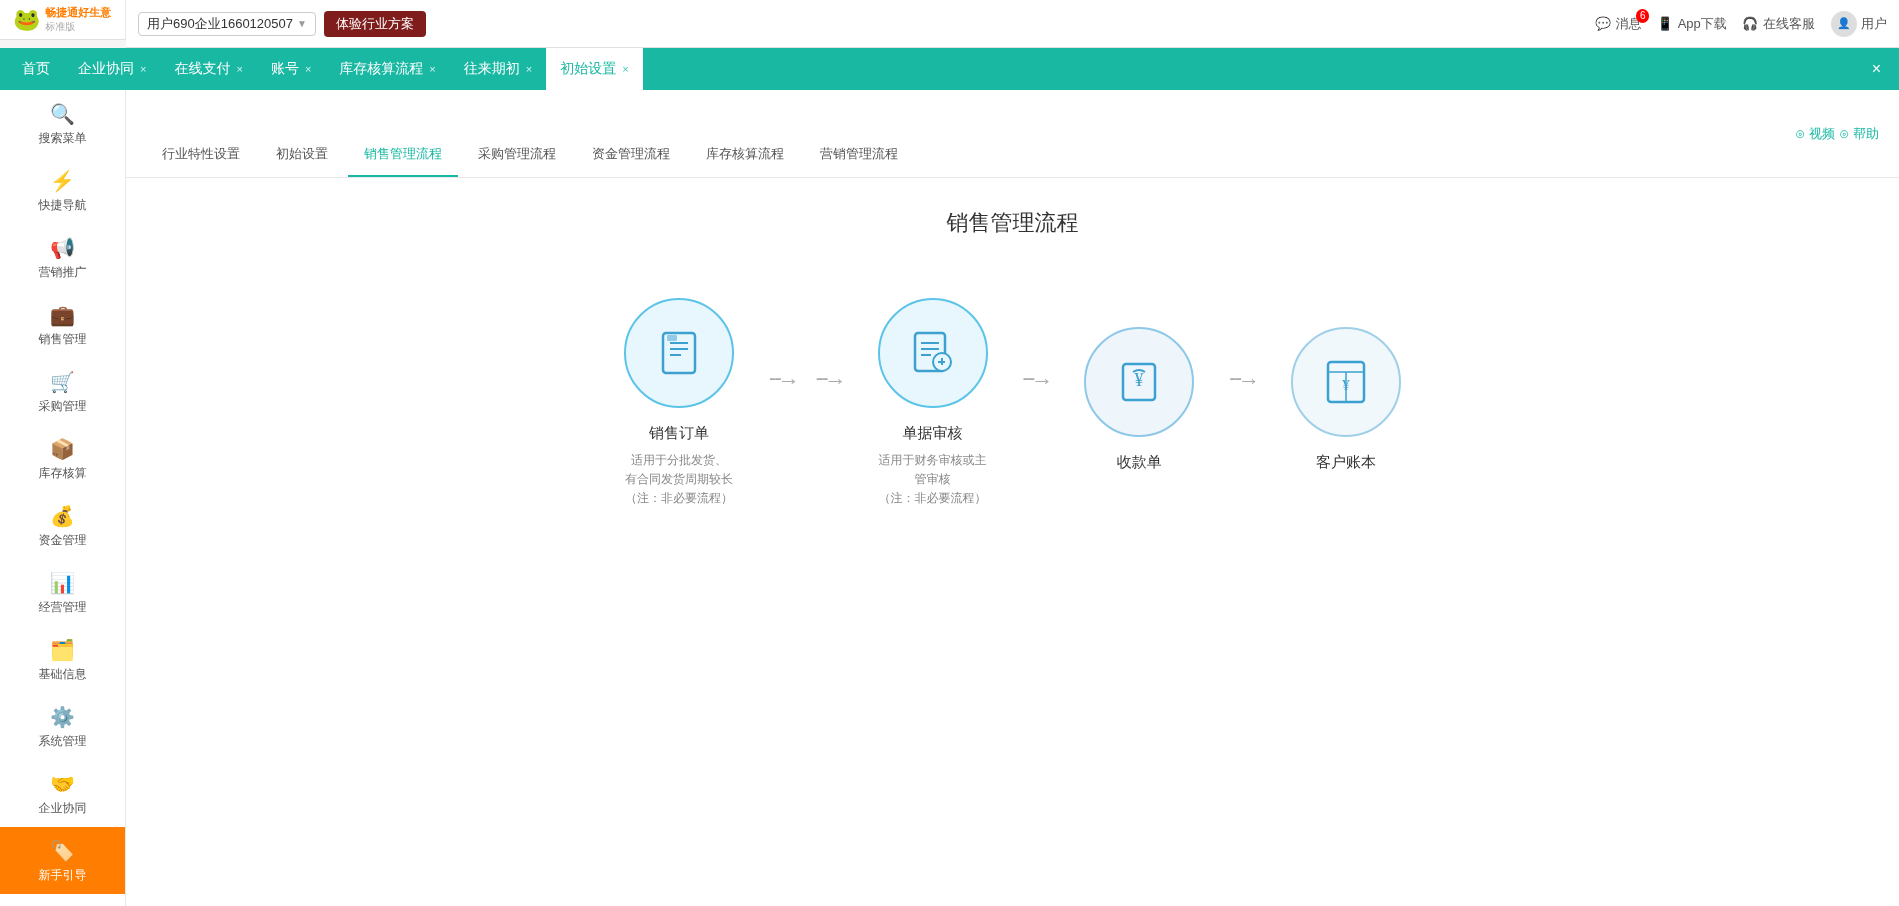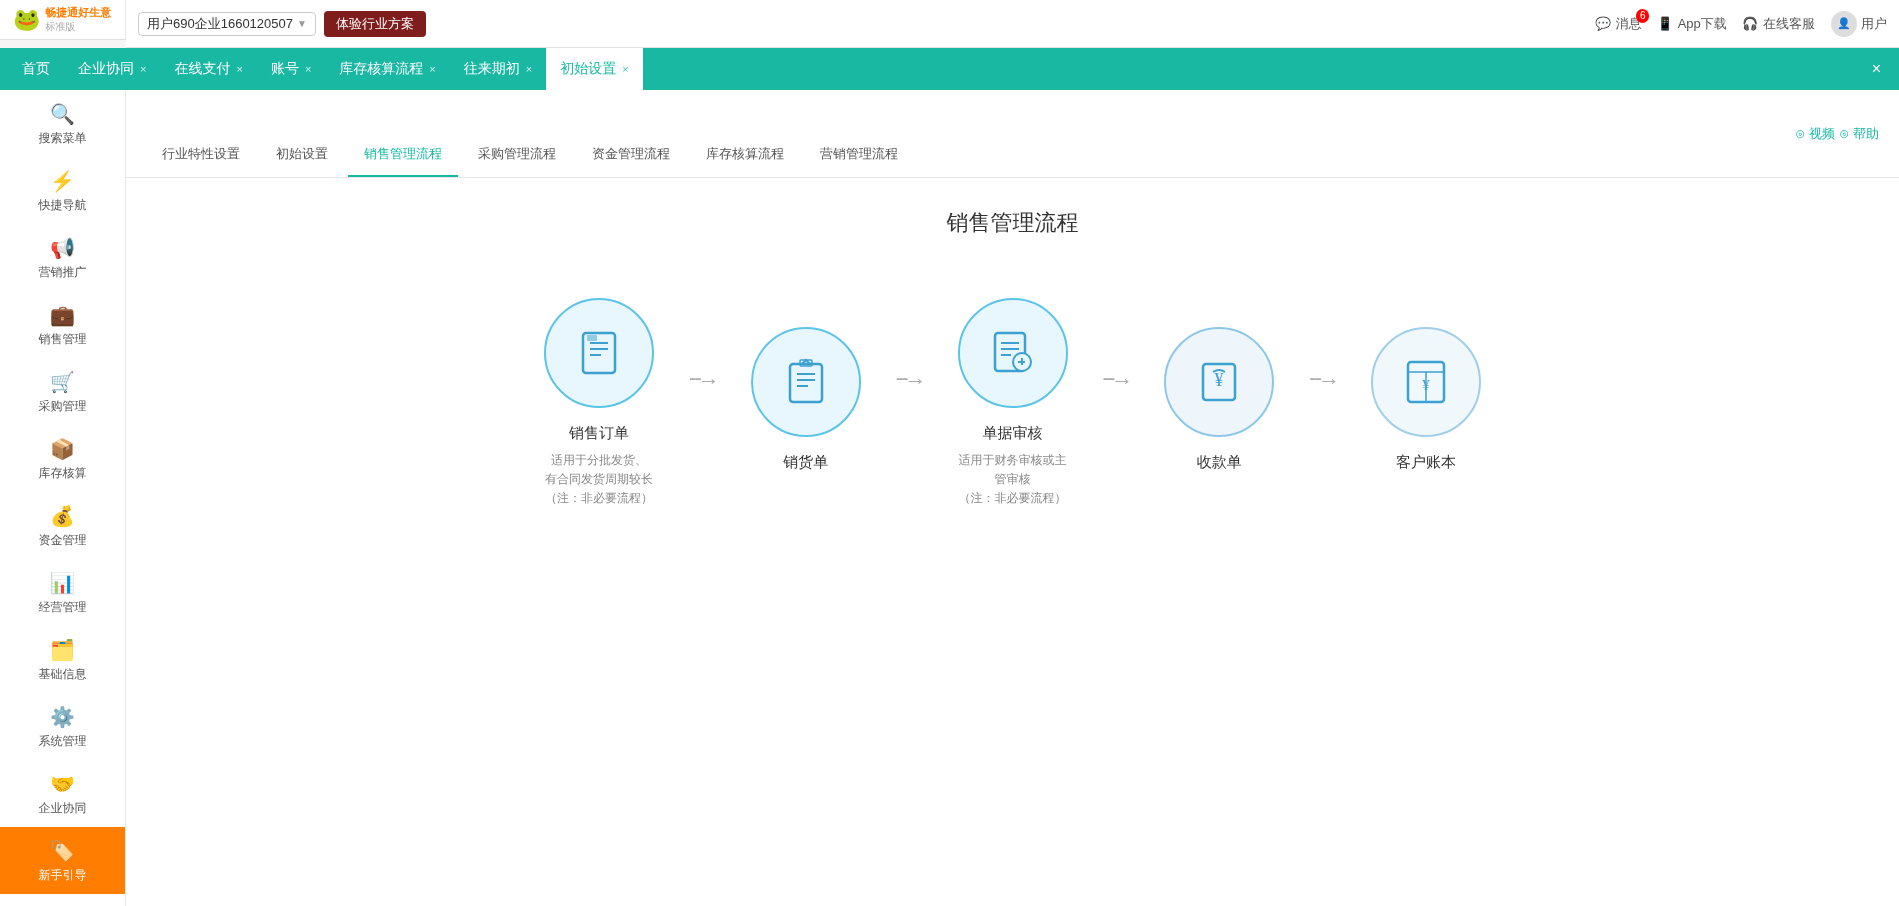--- a/index.html
+++ b/index.html
@@ -274,34 +274,20 @@
               <line x1="17" y1="28" x2="28" y2="28" stroke="#3ca0d0" stroke-width="2"></line>
               <rect x="14" y="8" width="10" height="6" rx="1" fill="#3ca0d0" opacity="0.5"></rect>
             </svg>
           </div>
           <div class="flow-label">销售订单</div>
           <div class="flow-desc">适用于分批发货、<br>有合同发货周期较长<br>（注：非必要流程）</div>
         </div>
 
         <div class="flow-arrow">- -→</div>
 
-        <div class="flow-step">
-          <div class="flow-circle">
-            <svg viewBox="0 0 52 52" fill="none" xmlns="http://www.w3.org/2000/svg">
-              <rect x="10" y="8" width="32" height="38" rx="3" stroke="#3ca0d0" stroke-width="2.5" fill="none"></rect>
-              <line x1="17" y1="18" x2="35" y2="18" stroke="#3ca0d0" stroke-width="2"></line>
-              <line x1="17" y1="24" x2="35" y2="24" stroke="#3ca0d0" stroke-width="2"></line>
-              <line x1="17" y1="30" x2="28" y2="30" stroke="#3ca0d0" stroke-width="2"></line>
-              <path d="M22 8 L26 4 L30 8" stroke="#3ca0d0" stroke-width="2" fill="none"></path>
-              <rect x="20" y="4" width="12" height="6" rx="1" fill="none" stroke="#3ca0d0" stroke-width="1.5"></rect>
-            </svg>
-          </div>
-          <div class="flow-label">销货单</div>
-          <div class="flow-desc"></div>
-        </div>
 
         <div class="flow-arrow">- -→</div>
 
         <div class="flow-step">
           <div class="flow-circle">
             <svg viewBox="0 0 52 52" fill="none" xmlns="http://www.w3.org/2000/svg">
               <rect x="8" y="6" width="30" height="38" rx="3" stroke="#3ca0d0" stroke-width="2.5" fill="none"></rect>
               <line x1="14" y1="16" x2="32" y2="16" stroke="#3ca0d0" stroke-width="2"></line>
               <line x1="14" y1="22" x2="32" y2="22" stroke="#3ca0d0" stroke-width="2"></line>
               <line x1="14" y1="28" x2="24" y2="28" stroke="#3ca0d0" stroke-width="2"></line>

